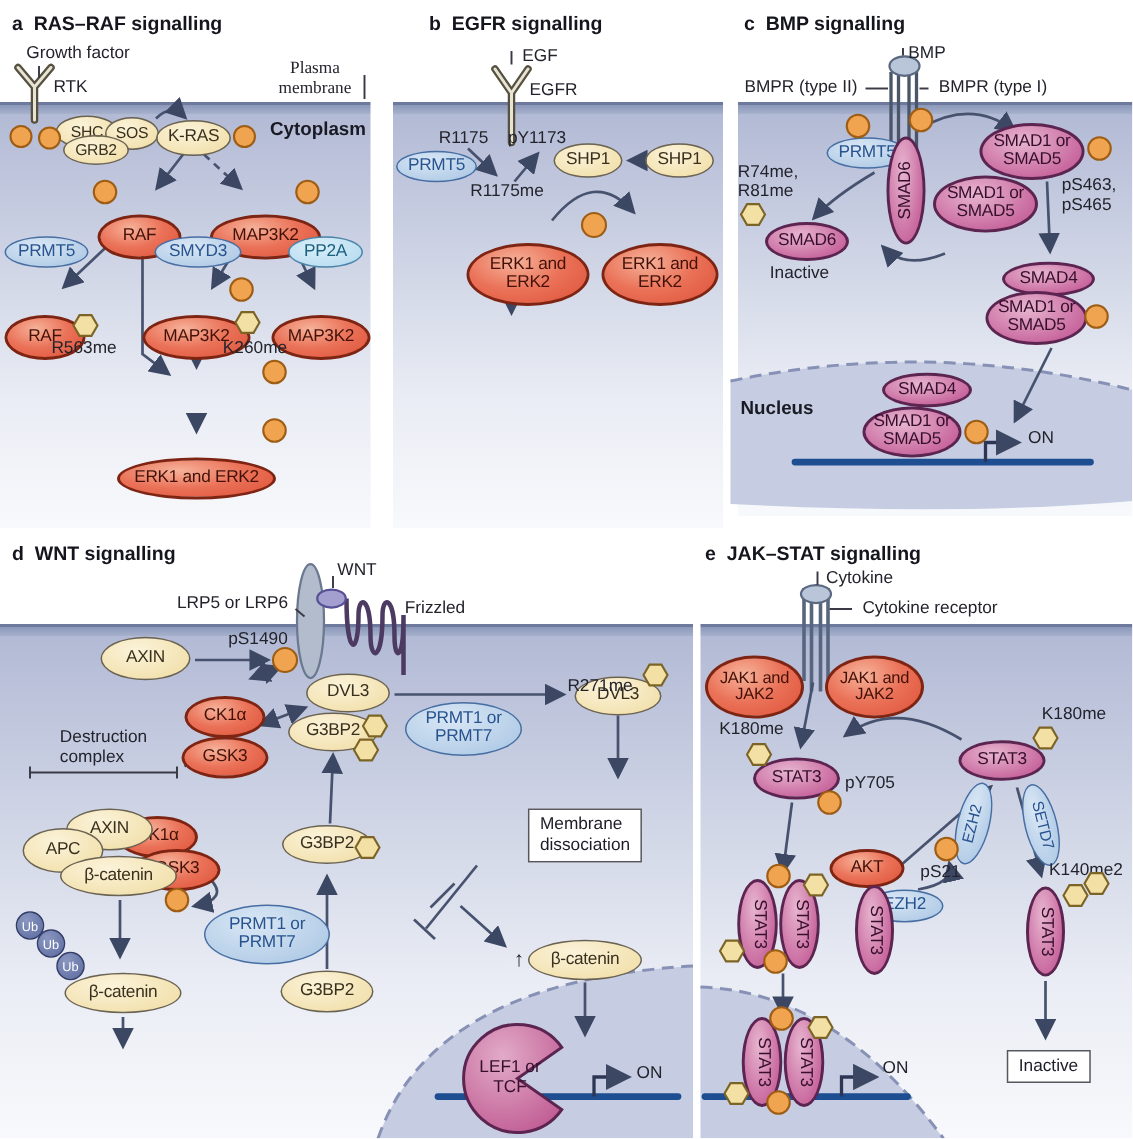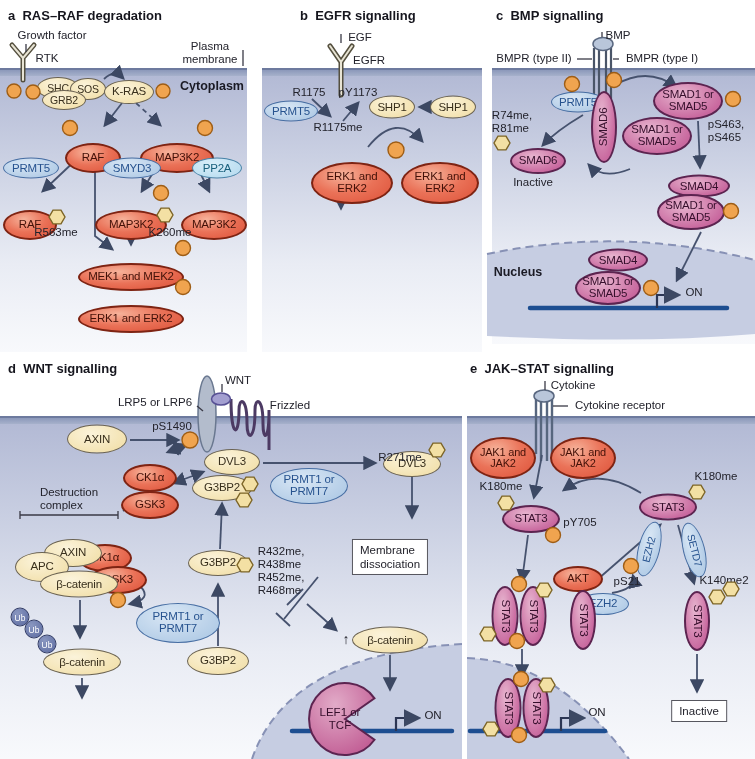--- a/index.html
+++ b/index.html
@@ -194,46 +194,45 @@
       <path class="ar" d="M641,493 Q597,466 564,490" marker-end="url(#ah)"></path>
       <path class="ar" d="M528,535 L522,581" marker-end="url(#ah)"></path>
       <path class="ar" d="M612,593 Q636,589 633,576" marker-end="url(#ah)"></path>
       <path class="ar" d="M590,586 L660,525" marker-end="url(#ah)"></path>
       <path class="ar" d="M678,525 L694,583" marker-end="url(#ah)"></path>
       <path class="ar" d="M522,649 L522,676" marker-end="url(#ah)"></path>
       <path class="ar" d="M697,654 L697,691" marker-end="url(#ah)"></path>
     </g>
   </svg>
 
-  <div class="title" style="left:8px;top:8px;"><span>a</span>&nbsp;&nbsp;<span>RAS–RAF degradation</span></div>
-  <div class="title" style="left:284px;top:8px;padding-left:16px;"><span>b</span>&nbsp;&nbsp;<span>EGFR signalling</span></div>
+  <div class="title" style="left:8px;top:8px;"><span>a</span>&nbsp;&nbsp;<span>RAS–RAF signalling</span></div>
+  <div class="title" style="left:270px;top:8px;padding-left:16px;"><span>b</span>&nbsp;&nbsp;<span>EGFR signalling</span></div>
   <div class="title" style="left:496px;top:8px;"><span>c</span>&nbsp;&nbsp;<span>BMP signalling</span></div>
   <div class="title" style="left:8px;top:361px;"><span>d</span>&nbsp;&nbsp;<span>WNT signalling</span></div>
   <div class="title" style="left:470px;top:361px;"><span>e</span>&nbsp;&nbsp;<span>JAK–STAT signalling</span></div>
 
   <div class="lb" style="left:52px;top:36px;">Growth factor</div>
   <div class="lb" style="left:47px;top:59px;">RTK</div>
-  <div class="lb" style="left:210px;top:53px;">Plasma
+  <div class="lb" style="left:210px;top:53px;font-family:Liberation Serif, serif;">Plasma
 membrane</div>
   <div class="lb bold" style="left:212px;top:86px;">Cytoplasm</div>
   <div class="oval cream" style="left:58px;top:88px;width:42px;height:22px;font-size:10.5px;">SHC</div>
   <div class="oval cream" style="left:88px;top:89px;width:36px;height:22px;font-size:10.5px;">SOS</div>
   <div class="oval cream" style="left:64px;top:100px;width:44px;height:20px;font-size:10.5px;">GRB2</div>
   <div class="oval cream" style="left:129px;top:92px;width:50px;height:24px;">K-RAS</div>
   <div class="oval red" style="left:93px;top:142px;width:56px;height:30px;">RAF</div>
   <div class="oval red" style="left:177px;top:142px;width:74px;height:30px;">MAP3K2</div>
   <div class="oval blue" style="left:31px;top:168px;width:56px;height:21px;">PRMT5</div>
   <div class="oval blue" style="left:132px;top:168px;width:58px;height:21px;">SMYD3</div>
   <div class="oval cyanov" style="left:217px;top:168px;width:50px;height:21px;">PP2A</div>
   <div class="oval red" style="left:30px;top:209px;width:54px;height:30px;">RAF</div>
   <div class="oval red" style="left:131px;top:209px;width:72px;height:30px;">MAP3K2</div>
   <div class="oval red" style="left:214px;top:209px;width:66px;height:30px;">MAP3K2</div>
   <div class="lb" style="left:56px;top:233px;">R563me</div>
   <div class="lb" style="left:170px;top:233px;">K260me</div>
-  <div class="oval red" style="left:131px;top:261px;width:106px;height:28px;">MEK1 and MEK2</div>
   <div class="oval red" style="left:131px;top:303px;width:106px;height:28px;">ERK1 and ERK2</div>
 
   <div class="lb" style="left:355px;top:38px;padding-left:10px;">EGF</div>
   <div class="lb" style="left:369px;top:61px;">EGFR</div>
   <div class="lb" style="left:309px;top:93px;">R1175</div>
   <div class="lb" style="left:358px;top:93px;">pY1173</div>
   <div class="oval blue" style="left:291px;top:111px;width:54px;height:21px;">PRMT5</div>
   <div class="lb" style="left:338px;top:128px;">R1175me</div>
   <div class="oval cream" style="left:392px;top:107px;width:46px;height:23px;">SHP1</div>
   <div class="oval cream" style="left:453px;top:107px;width:46px;height:23px;">SHP1</div>
@@ -289,24 +288,20 @@
   <div class="oval blue" style="left:309px;top:486px;width:78px;height:36px;">PRMT1 or
 PRMT7</div>
   <div class="oval blue" style="left:178px;top:623px;width:84px;height:40px;">PRMT1 or
 PRMT7</div>
   <div class="oval cream" style="left:218px;top:563px;width:60px;height:26px;">G3BP2</div>
   <div class="oval cream" style="left:218px;top:661px;width:62px;height:28px;">G3BP2</div>
   <div class="lb" style="left:400px;top:458px;">R271me</div>
   <div class="oval cream" style="left:412px;top:464px;width:58px;height:26px;">DVL3</div>
   <div class="obox" style="left:390px;top:557px;">Membrane
 dissociation</div>
-  <div class="lb left" style="left:281px;top:571px;">R432me,
-R438me
-R452me,
-R468me</div>
   <div class="lb" style="left:346px;top:640px;font-size:14px;">↑</div>
   <div class="oval cream" style="left:390px;top:640px;width:76px;height:27px;">β-catenin</div>
   <div class="lb" style="left:340px;top:719px;color:#360f2c;z-index:9;">LEF1 or
 TCF</div>
   <div class="lb" style="left:433px;top:716px;">ON</div>
 
   <div class="lb" style="left:573px;top:386px;">Cytokine</div>
   <div class="lb" style="left:620px;top:406px;">Cytokine receptor</div>
   <div class="oval red" style="left:503px;top:442px;width:66px;height:42px;font-size:11px;">JAK1 and
 JAK2</div>

